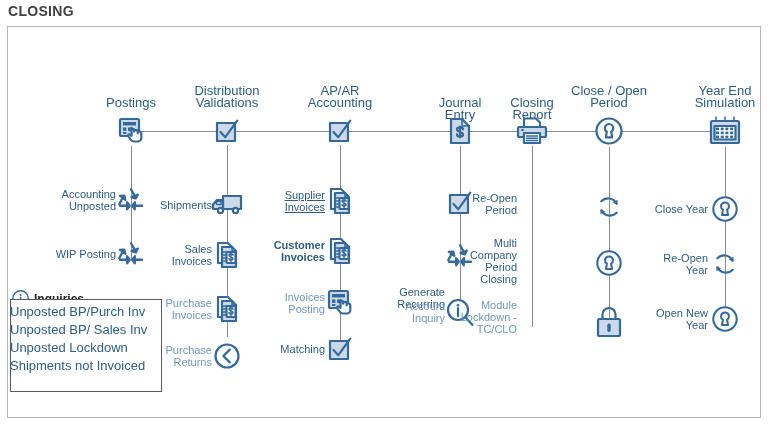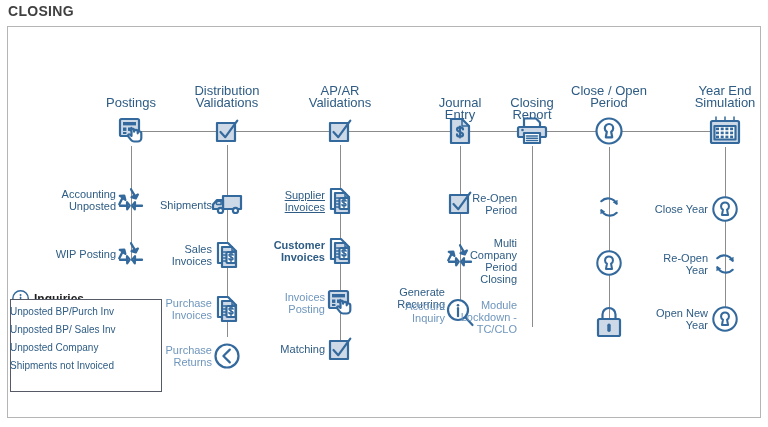--- a/index.html
+++ b/index.html
@@ -50,21 +50,21 @@
   }
   #inquiries-header{
     position:absolute;left:10px;top:292px;
     display:flex;align-items:center;gap:4px;
   }
   #inquiries-title{
     font-size:12px;font-weight:bold;color:#1f1f1f;
     margin-left:24px;
   }
   .inq-item{
-    font-size:10px;color:#2e5c84;line-height:13px;
+    font-size:13px;color:#2e5c84;line-height:13px;
     margin:0;padding:0;
   }
   #inq-list{position:absolute;left:10px;top:305px;width:150px;}
   #inq-list .inq-item{display:block;margin-bottom:5px;text-align:left;}
   .center-ctr{text-align:center;}
 </style>
 </head>
 <body>
 
 <div id="page-title">CLOSING</div>
@@ -157,21 +157,21 @@
   <div class="rowlabel light" style="left:204px;top:329px;width:90px;">Purchase
 Returns</div>
   <div class="node" style="left:219px;top:329px;">
     <svg width="30" height="30" viewBox="0 0 30 30">
       <circle class="stw" cx="15" cy="15" r="11.5"></circle>
       <path class="st" d="M17.8 8.6 L11.4 15 l6.4 6.4"></path>
     </svg>
   </div>
 
   <div class="coltitle" style="left:332px;top:58px;width:100px;">AP/AR
-Validations</div>
+Accounting</div>
   <div class="node" style="left:332px;top:104px;">
     <svg width="28" height="28" viewBox="0 0 28 28">
       <rect class="stf" x="4" y="6" width="18" height="18"></rect>
       <path class="st" d="M7.5 15 l4.8 5.2 l12 -16.5"></path>
     </svg>
   </div>
   <div class="vline" style="left:332px;top:118px;height:198px;"></div>
 
   <div class="rowlabel" style="left:317px;top:174px;width:90px;text-decoration:underline;">Supplier
 Invoices</div>
@@ -386,15 +386,15 @@
       <path class="st" style="stroke-width:1.8;" d="M20 20 l6 7"></path>
     </svg>
   </span>
   <span id="inquiries-title">Inquiries</span>
 </div>
 
 <div id="inquiries-box"></div>
 <div id="inq-list">
   <span class="inq-item">Unposted BP/Purch Inv</span>
   <span class="inq-item">Unposted BP/ Sales Inv</span>
-  <span class="inq-item center-ctr">Unposted Company</span>
+  <span class="inq-item center-ctr">Unposted Lockdown</span>
   <span class="inq-item">Shipments not Invoiced</span>
 </div>
 
 </body></html>

